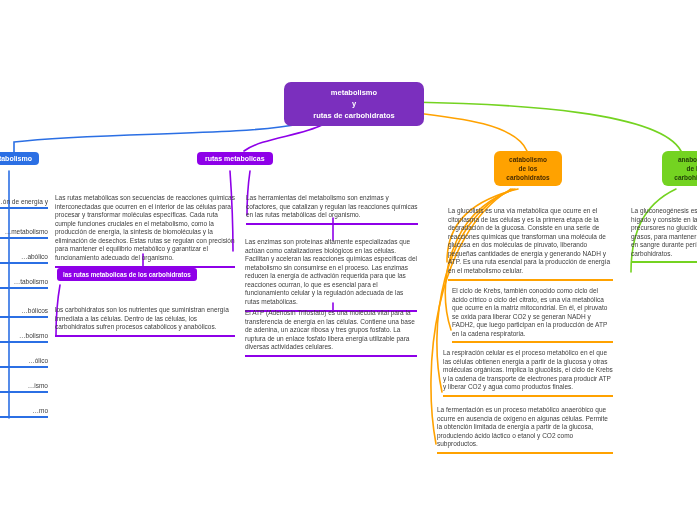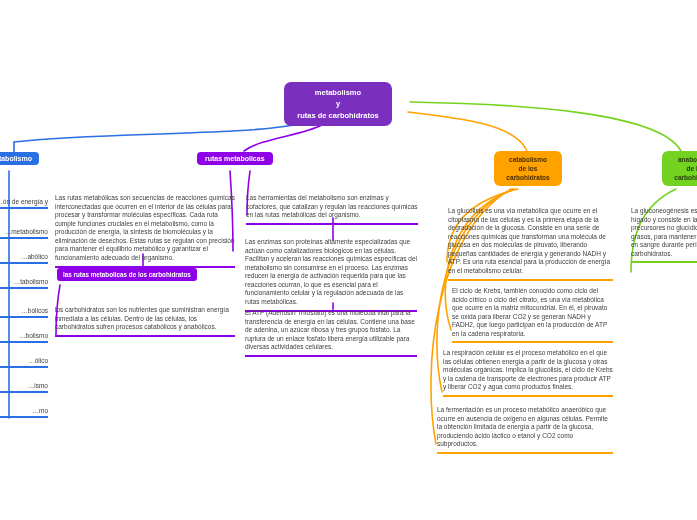--- a/index.html
+++ b/index.html
@@ -7,21 +7,21 @@
     position:relative;width:697px;height:520px;background:#ffffff;
     overflow:hidden;font-family:"Liberation Sans",sans-serif;
   }
   svg.wires{position:absolute;left:0;top:0;width:697px;height:520px;}
   svg.wires path{fill:none;stroke-width:1.6px;stroke-linecap:round;}
   .node{
     position:absolute;border-radius:5px;font-weight:bold;text-align:center;
     white-space:pre-line;box-sizing:border-box;color:#fff;
   }
   .root-node{
-    left:284px;top:82px;width:108px;padding:5px 6px;background:#7b2fbe;
+    left:284px;top:82px;width:140px;padding:5px 6px;background:#7b2fbe;
     font-size:7.5px;line-height:1.5;border-radius:7px;
   }
   .blue-node{
     left:-26px;top:152px;padding:3px 7px;background:#2b6fe4;font-size:7px;border-radius:4px;
   }
   .rutas-node{
     left:197px;top:152px;padding:3px 8px;background:#8e00e8;font-size:7px;border-radius:4px;
   }
   .cata-node{
     left:494px;top:151px;width:68px;padding:4px 4px;background:#ffa200;color:#4a2d00;

